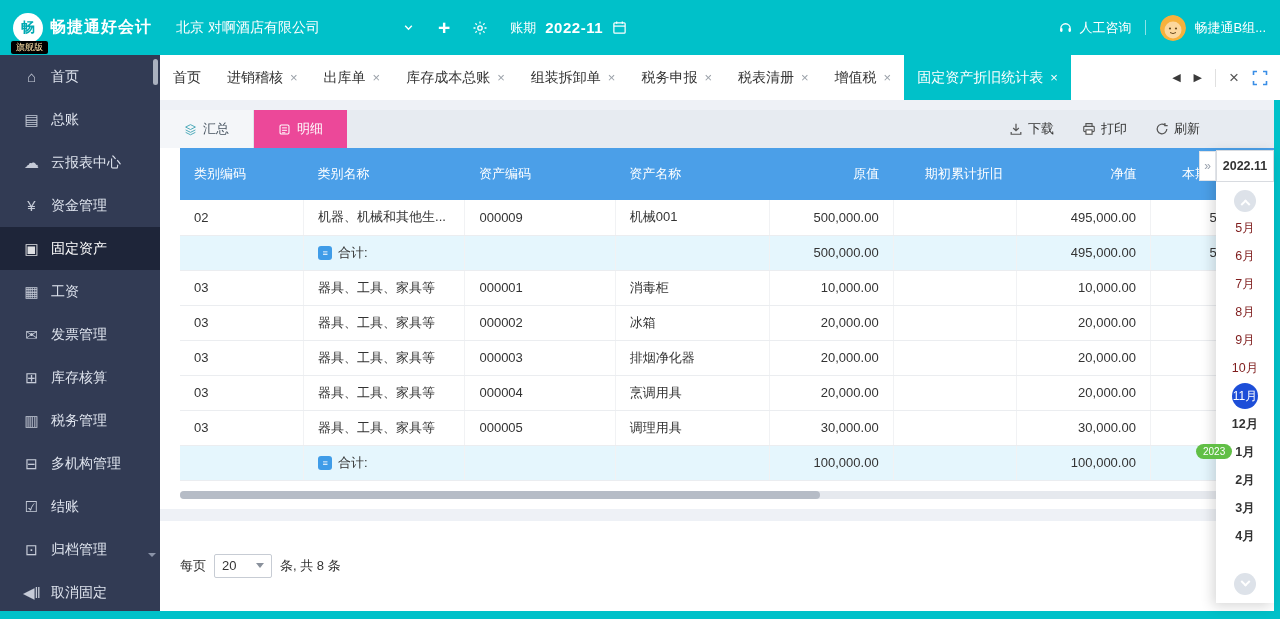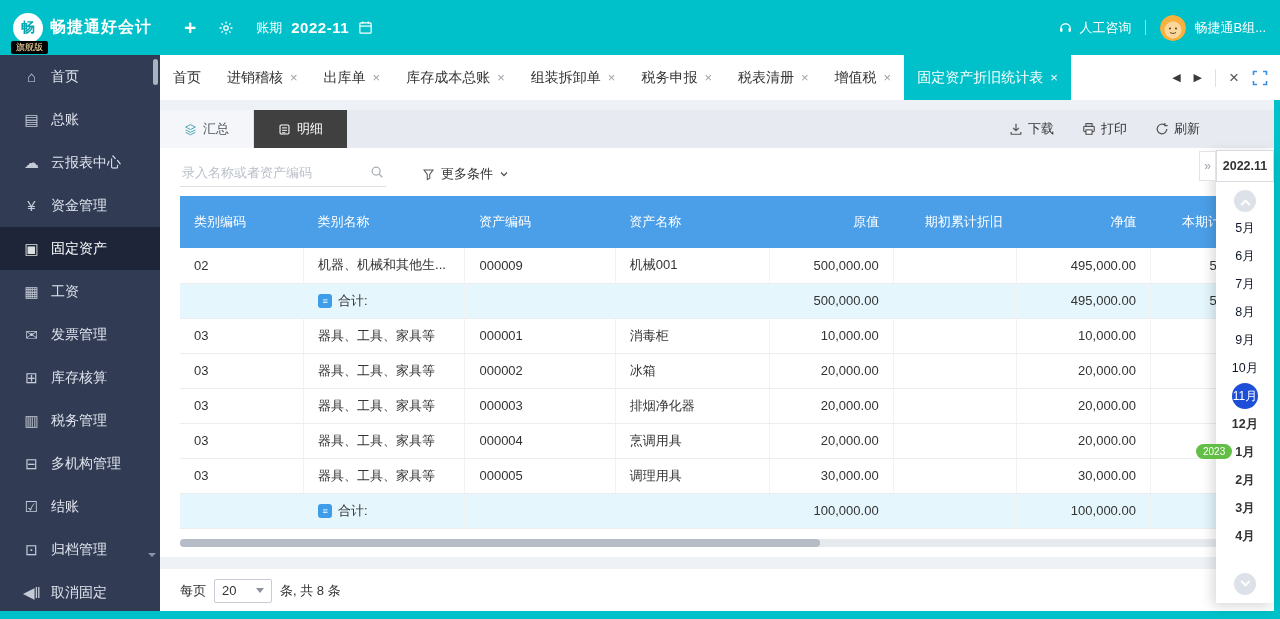--- a/index.html
+++ b/index.html
@@ -42,21 +42,21 @@
   .tabbar-controls{display:flex;align-items:center;gap:13px;padding:0 12px;flex:none;}
   .arr{font-size:11px;color:#3a3a3a;cursor:pointer;}
   .vdiv{width:1px;height:18px;background:#e0e0e0;}
   .close-all{font-size:17px;color:#555;cursor:pointer;line-height:1;}
 
   
   .content{position:absolute;left:160px;top:100px;right:6px;bottom:8px;background:#eef1f6;z-index:10;}
   .card{position:absolute;left:0;right:0;top:10px;bottom:0;background:#fff;display:flex;flex-direction:column;overflow:hidden;}
   .strip{height:38px;background:#e7ebf1;display:flex;align-items:stretch;flex:none;}
   .subtab{display:flex;align-items:center;gap:6px;padding:0 24px;font-size:13px;color:#44515e;background:#f4f6f9;border-right:1px solid #dfe3ea;cursor:pointer;}
-  .subtab.active{background:#404040;color:#fff;border-right:none;}
+  .subtab.active{background:#ec4899;color:#fff;border-right:none;}
   .strip-spacer{flex:1;}
   .toolbar{display:flex;align-items:center;gap:28px;padding-right:74px;font-size:13px;color:#333;}
   .tool{display:flex;align-items:center;gap:5px;cursor:pointer;white-space:nowrap;}
 
   .filter-row{display:flex;align-items:center;padding:13px 20px 9px;gap:36px;flex:none;}
   .search-wrap{position:relative;width:206px;}
   .search-input{width:100%;border:none;border-bottom:1px solid #dcdfe4;font-size:13px;padding:4px 24px 6px 2px;outline:none;color:#333;background:transparent;font-family:inherit;}
   .search-input::placeholder{color:#b9bfc9;}
   .search-icon{position:absolute;right:2px;top:4px;cursor:pointer;}
   .more{display:flex;align-items:center;gap:6px;font-size:13px;color:#333;cursor:pointer;}
@@ -80,33 +80,41 @@
   
   .month-panel{position:absolute;top:50px;right:0;bottom:8px;width:58px;background:#fff;box-shadow:-3px 3px 12px rgba(0,0,0,.16);z-index:25;display:flex;flex-direction:column;}
   .mp-current{height:32px;border:1px solid #d8dbe0;display:flex;align-items:center;justify-content:center;font-size:12.5px;font-weight:bold;color:#333;background:#fff;flex:none;}
   .mp-collapse{position:absolute;left:-17px;top:1px;width:17px;height:30px;background:#fff;border:1px solid #e0e3e8;display:flex;align-items:center;justify-content:center;color:#98a0ac;font-size:12px;cursor:pointer;}
   .mp-list{flex:1;display:flex;flex-direction:column;align-items:center;padding:6px 0;}
   .mp-arrow{width:22px;height:22px;border-radius:50%;background:#dde2e9;display:flex;align-items:center;justify-content:center;margin:2px 0;cursor:pointer;flex:none;}
   .mp-arrow.bottom{margin-top:auto;}
   .chev{width:7px;height:7px;border-left:2px solid #fff;border-top:2px solid #fff;transform:rotate(45deg) translate(2px,2px);}
   .chev.down{transform:rotate(225deg) translate(2px,2px);}
   .mp-month{height:28px;width:100%;display:flex;align-items:center;justify-content:center;font-size:12.5px;cursor:pointer;flex:none;}
-  .mp-month.muted{color:#0f172a;}
+  .mp-month.muted{color:#7f1d1d;}
   .mp-month.normal{color:#333;font-weight:bold;}
   .mp-month.selected span{width:26px;height:26px;background:#1d4ed8;color:#fff;border-radius:50%;display:flex;align-items:center;justify-content:center;font-size:12px;font-weight:normal;}
   .year-badge{position:absolute;left:-20px;top:294px;background:#61bf46;color:#fff;font-size:10px;line-height:15px;padding:0 7px;border-radius:8px;z-index:3;}
 </style>
 </head>
 <body>
 
 <header class="topbar">
   <div class="brand">
     <span class="brand-logo">畅</span>
     <span class="brand-title">畅捷通好会计</span>
     <span class="brand-badge">旗舰版</span>
+  </div>
+  <div class="company">
+    <span>北京 对啊酒店有限公司</span>
+    <span class="icon-btn">
+      <svg width="11" height="11" viewBox="0 0 10 10">
+          <path d="M2 3.5l3 3 3-3" stroke="#fff" stroke-width="1.3" fill="none"></path>
+        </svg>
+    </span>
   </div>
   <span class="plus-btn icon-btn">+</span>
   <span class="gear-btn icon-btn">
     <svg width="16" height="16" viewBox="0 0 16 16">
         <circle cx="8" cy="8" r="2.2" stroke="#fff" stroke-width="1.3" fill="none"></circle>
         <path d="M8 1.5v2M8 12.5v2M1.5 8h2M12.5 8h2M3.4 3.4l1.4 1.4M11.2 11.2l1.4 1.4M12.6 3.4l-1.4 1.4M4.8 11.2l-1.4 1.4" stroke="#fff" stroke-width="1.3"></path>
       </svg>
   </span>
   <div class="period">
     <span>账期</span>
@@ -302,44 +310,20 @@
             <svg width="14" height="14" viewBox="0 0 16 16">
                 <path d="M13.5 8A5.5 5.5 0 1 1 11.6 3.8" stroke="#555" stroke-width="1.4" fill="none"></path>
                 <path d="M11.3 1v3.2h3.2" stroke="#555" stroke-width="1.4" fill="none"></path>
               </svg>
           </span>
           <span>刷新</span>
         </span>
       </div>
     </div>
 
-    <div class="filter-row">
-      <span class="search-wrap">
-        <input class="search-input" type="text" placeholder="录入名称或者资产编码" style="">
-        <span class="search-icon icon-btn">
-          <svg width="14" height="14" viewBox="0 0 16 16">
-              <circle cx="7" cy="7" r="4.5" fill="none" stroke="#a6adb8" stroke-width="1.5"></circle>
-              <line x1="10.5" y1="10.5" x2="14" y2="14" stroke="#a6adb8" stroke-width="1.5"></line>
-            </svg>
-        </span>
-      </span>
-      <span class="more">
-        <span class="icon-btn">
-          <svg width="13" height="13" viewBox="0 0 16 16">
-              <path d="M2.5 2.5h11L9.5 8v4.5l-3 1.8V8z" stroke="#555" stroke-width="1.3" fill="none"></path>
-            </svg>
-        </span>
-        <span>更多条件</span>
-        <span class="icon-btn">
-          <svg width="10" height="10" viewBox="0 0 10 10">
-              <path d="M2 3.5l3 3 3-3" stroke="#555" stroke-width="1.3" fill="none"></path>
-            </svg>
-        </span>
-      </span>
-    </div>
 
     <table>
       <colgroup id="cols">
           <col style="width: 120px;">
           <col style="width: 152px;">
           <col style="width: 146px;">
           <col style="width: 150px;">
           <col style="width: 120px;">
           <col style="width: 120px;">
           <col style="width: 130px;">

